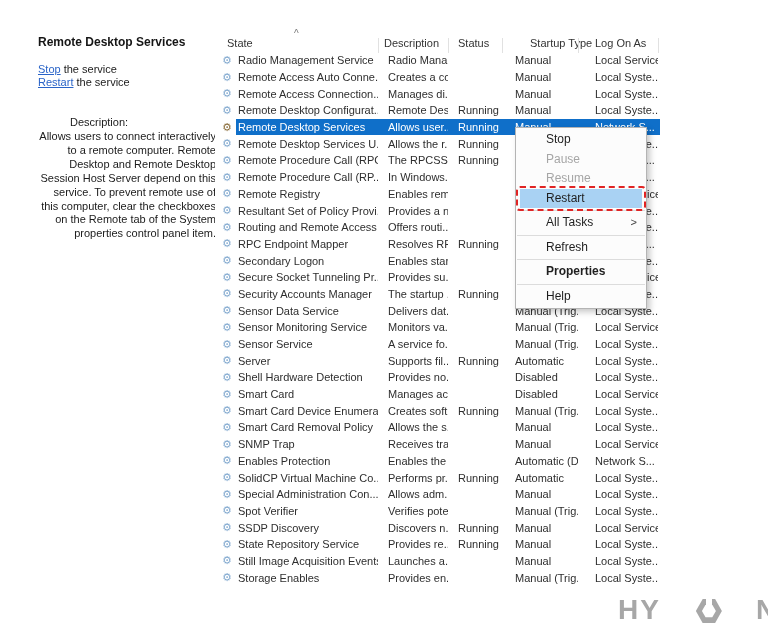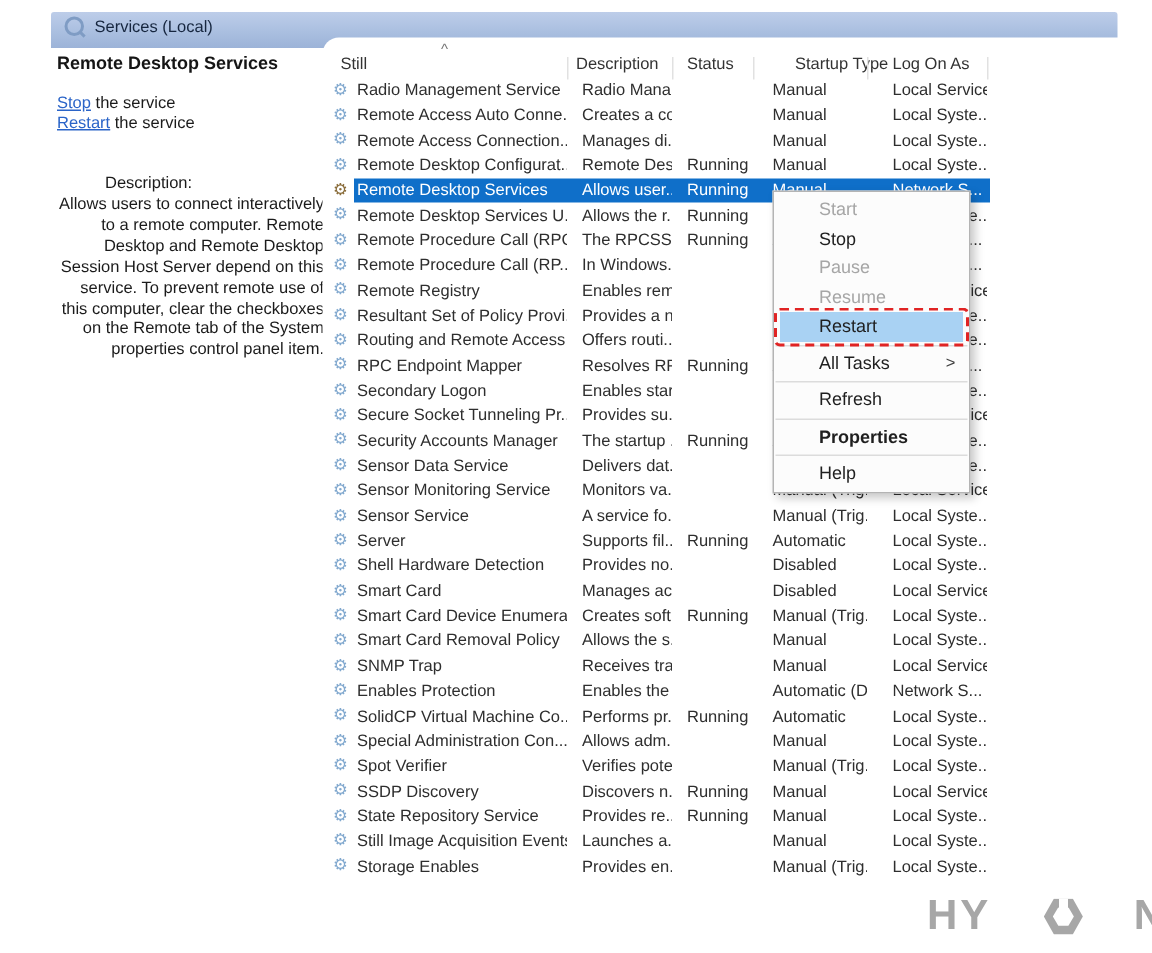--- a/index.html
+++ b/index.html
@@ -67,40 +67,34 @@
          clip-path:polygon(26% 2%,74% 2%,100% 50%,74% 98%,26% 98%,0 50%);}
   .hex-o::before{content:"";position:absolute;left:6px;top:6px;right:6px;bottom:6px;background:#fff;
          clip-path:polygon(26% 2%,74% 2%,100% 50%,74% 98%,26% 98%,0 50%);}
   .hex-o::after{content:"";position:absolute;left:10px;top:-1px;width:6px;height:9px;background:#fff;}
 </style>
 </head>
 <body>
 
 <div id="screen">
 
-  <div class="header-bar">
-    <div class="header-bar-inner">
-      <span class="svc-icon"></span>
-      <span class="header-title">Services (Local)</span>
-    </div>
-  </div>
 
   <div class="left-pane">
     <div class="svc-title">Remote Desktop Services</div>
     <div class="svc-links">
       <div><span class="link">Stop</span><span> the service</span></div>
       <div><span class="link">Restart</span><span> the service</span></div>
     </div>
     <div class="svc-desc-label">Description:</div>
     <div class="svc-desc">Allows users to connect interactively to a remote computer. Remote Desktop and Remote Desktop Session Host Server depend on this service. To prevent remote use of this computer, clear the checkboxes on the Remote tab of the System properties control panel item.</div>
   </div>
 
   <div class="list-panel">
     <div class="cols">
-      <span class="col-label col-name">Still</span>
+      <span class="col-label col-name">State</span>
       <span class="sort-caret">^</span>
       <span class="col-label col-desc">Description</span>
       <span class="col-label col-status">Status</span>
       <span class="col-label col-startup">Startup Type</span>
       <span class="col-label col-logon">Log On As</span>
       <span class="col-sep" style="left:163px"></span>
       <span class="col-sep" style="left:233px"></span>
       <span class="col-sep" style="left:287px"></span>
       <span class="col-sep" style="left:363px"></span>
       <span class="col-sep" style="left:443px"></span>
@@ -454,21 +448,20 @@
           </div>
     <div class="c-desc">Provides en...</div>
     <div class="c-status"></div>
     <div class="c-startup">Manual (Trig...</div>
     <div class="c-logon">Local Syste...</div>
   </div>
 </div>
   </div>
 
   <div class="menu">
-      <div class="mi disabled">Start</div>
       <div class="mi">Stop</div>
       <div class="mi disabled">Pause</div>
       <div class="mi disabled">Resume</div>
       <div class="mi highlight">Restart</div>
       <div class="menu-sep"></div>
       <div class="mi">All Tasks<span class="submenu-arrow">&gt;</span></div>
       <div class="menu-sep"></div>
       <div class="mi">Refresh</div>
       <div class="menu-sep"></div>
       <div class="mi bold">Properties</div>

